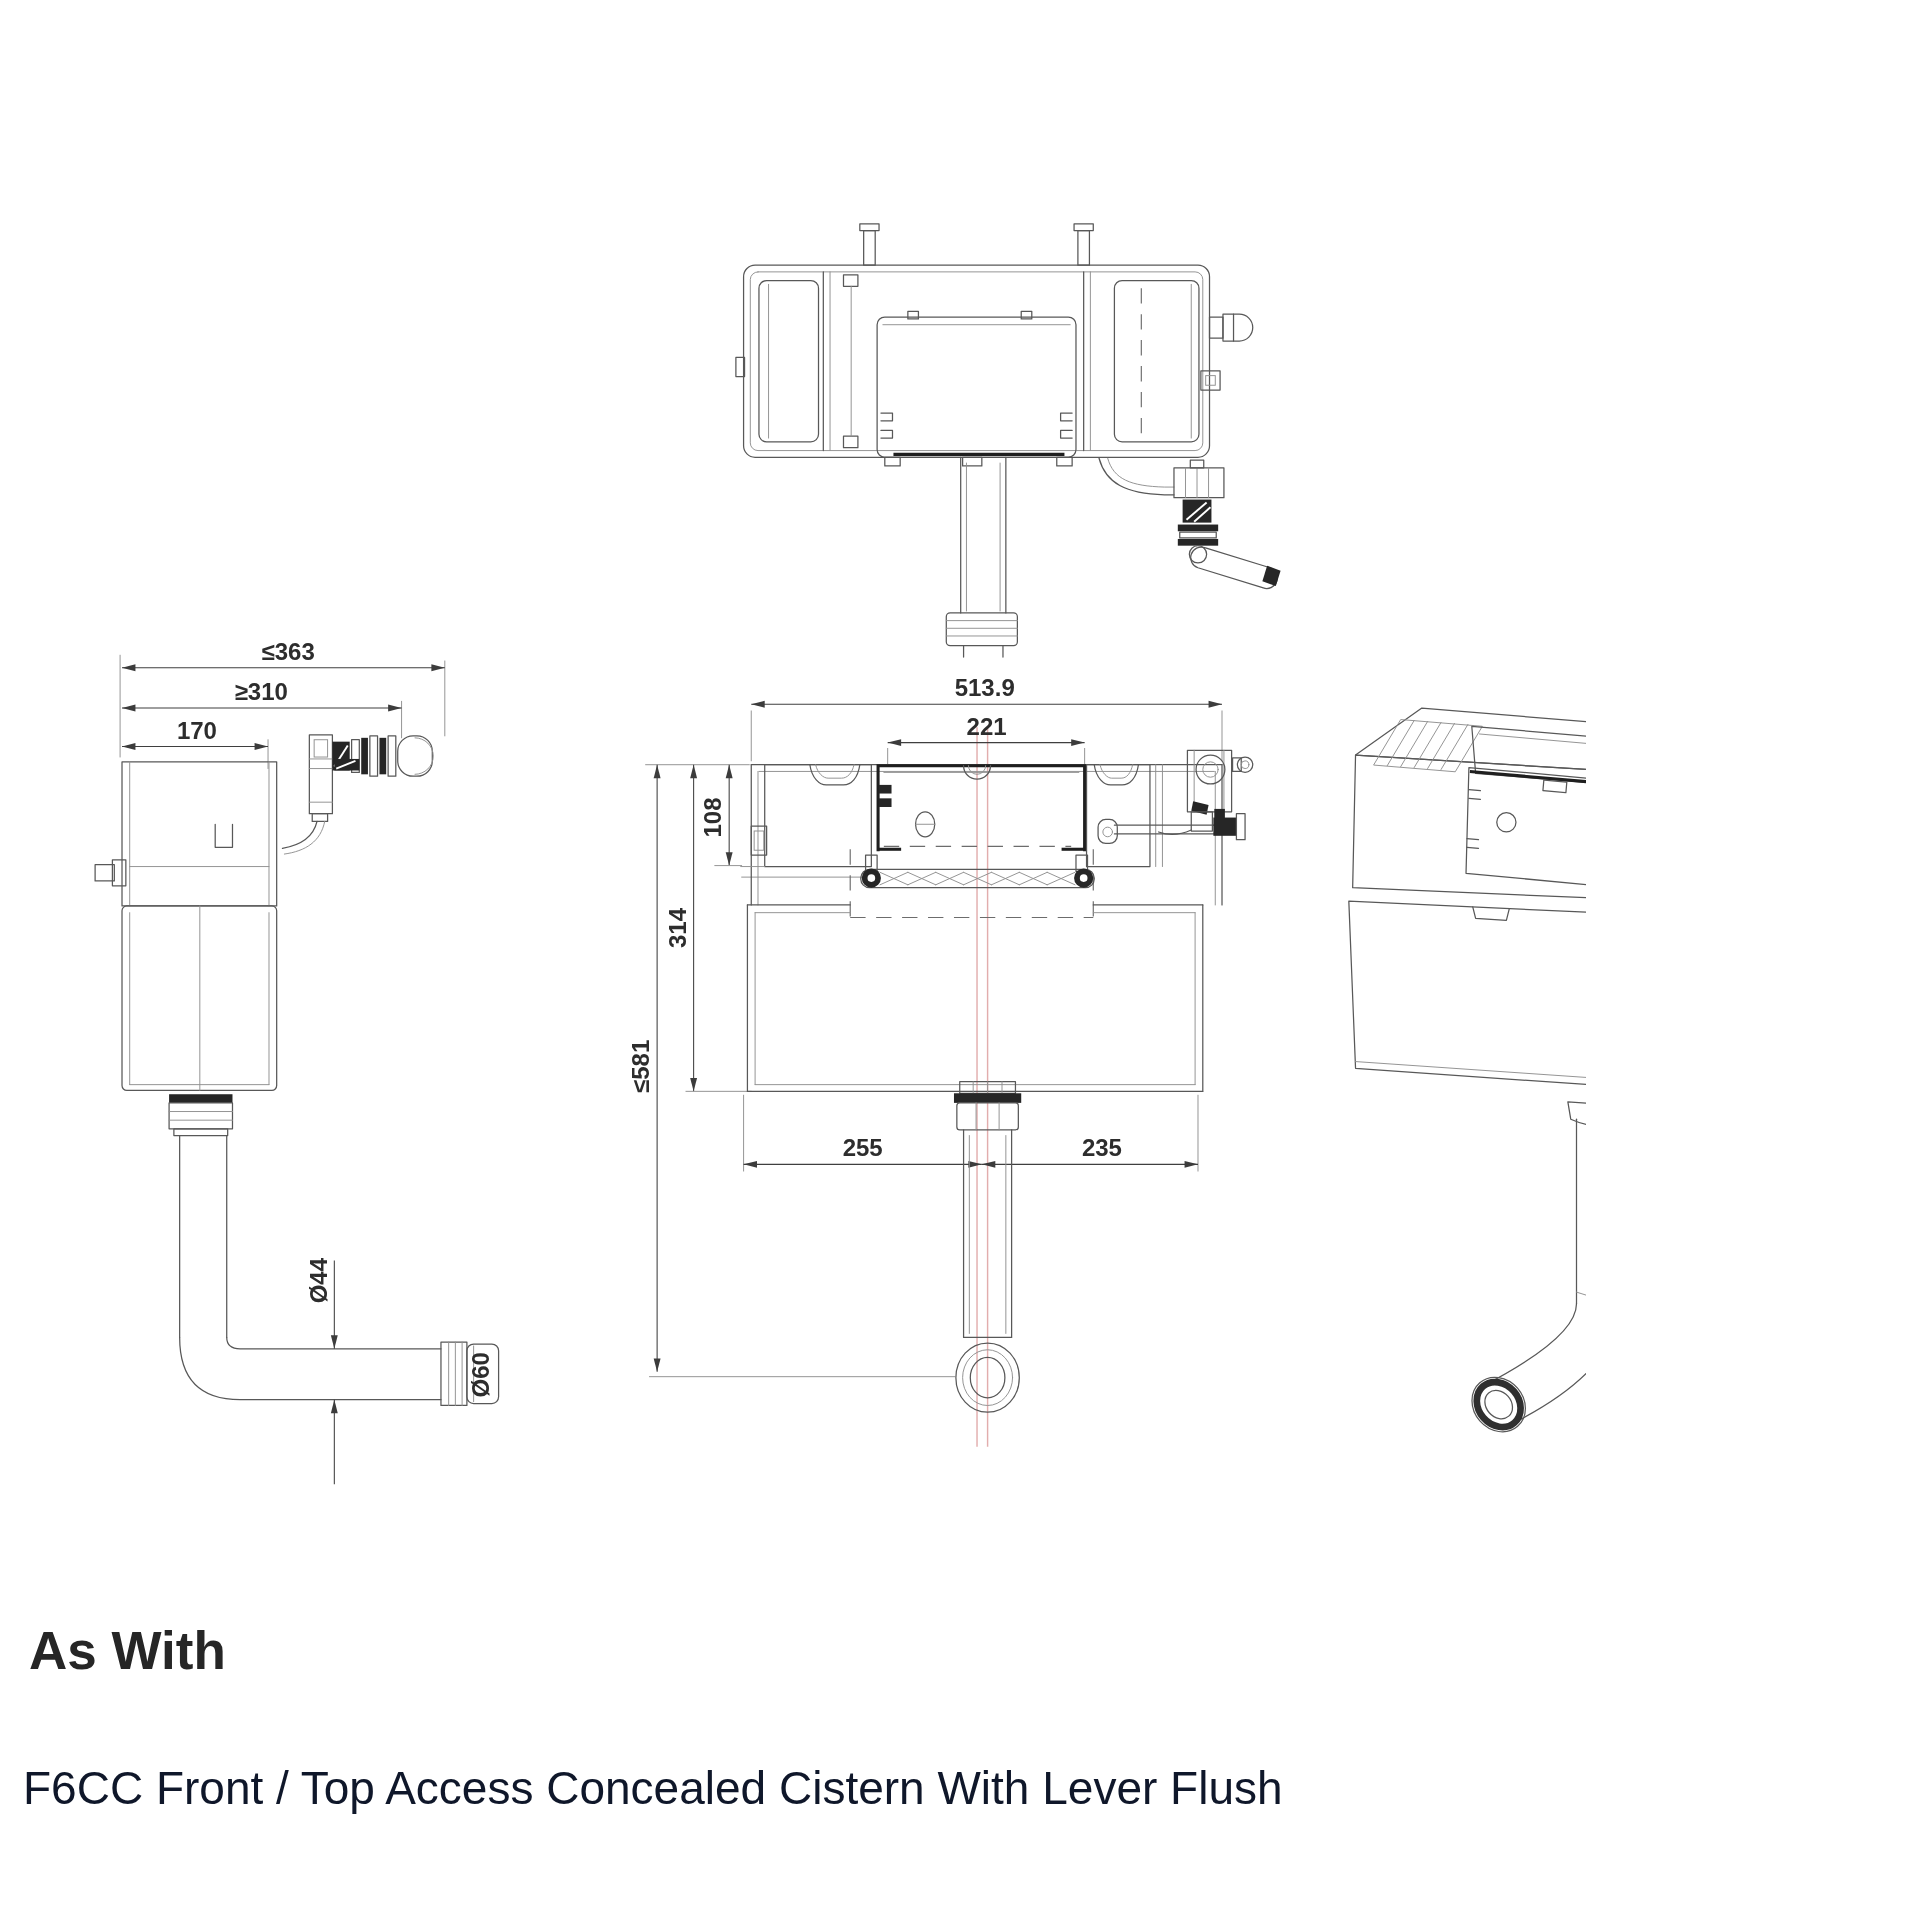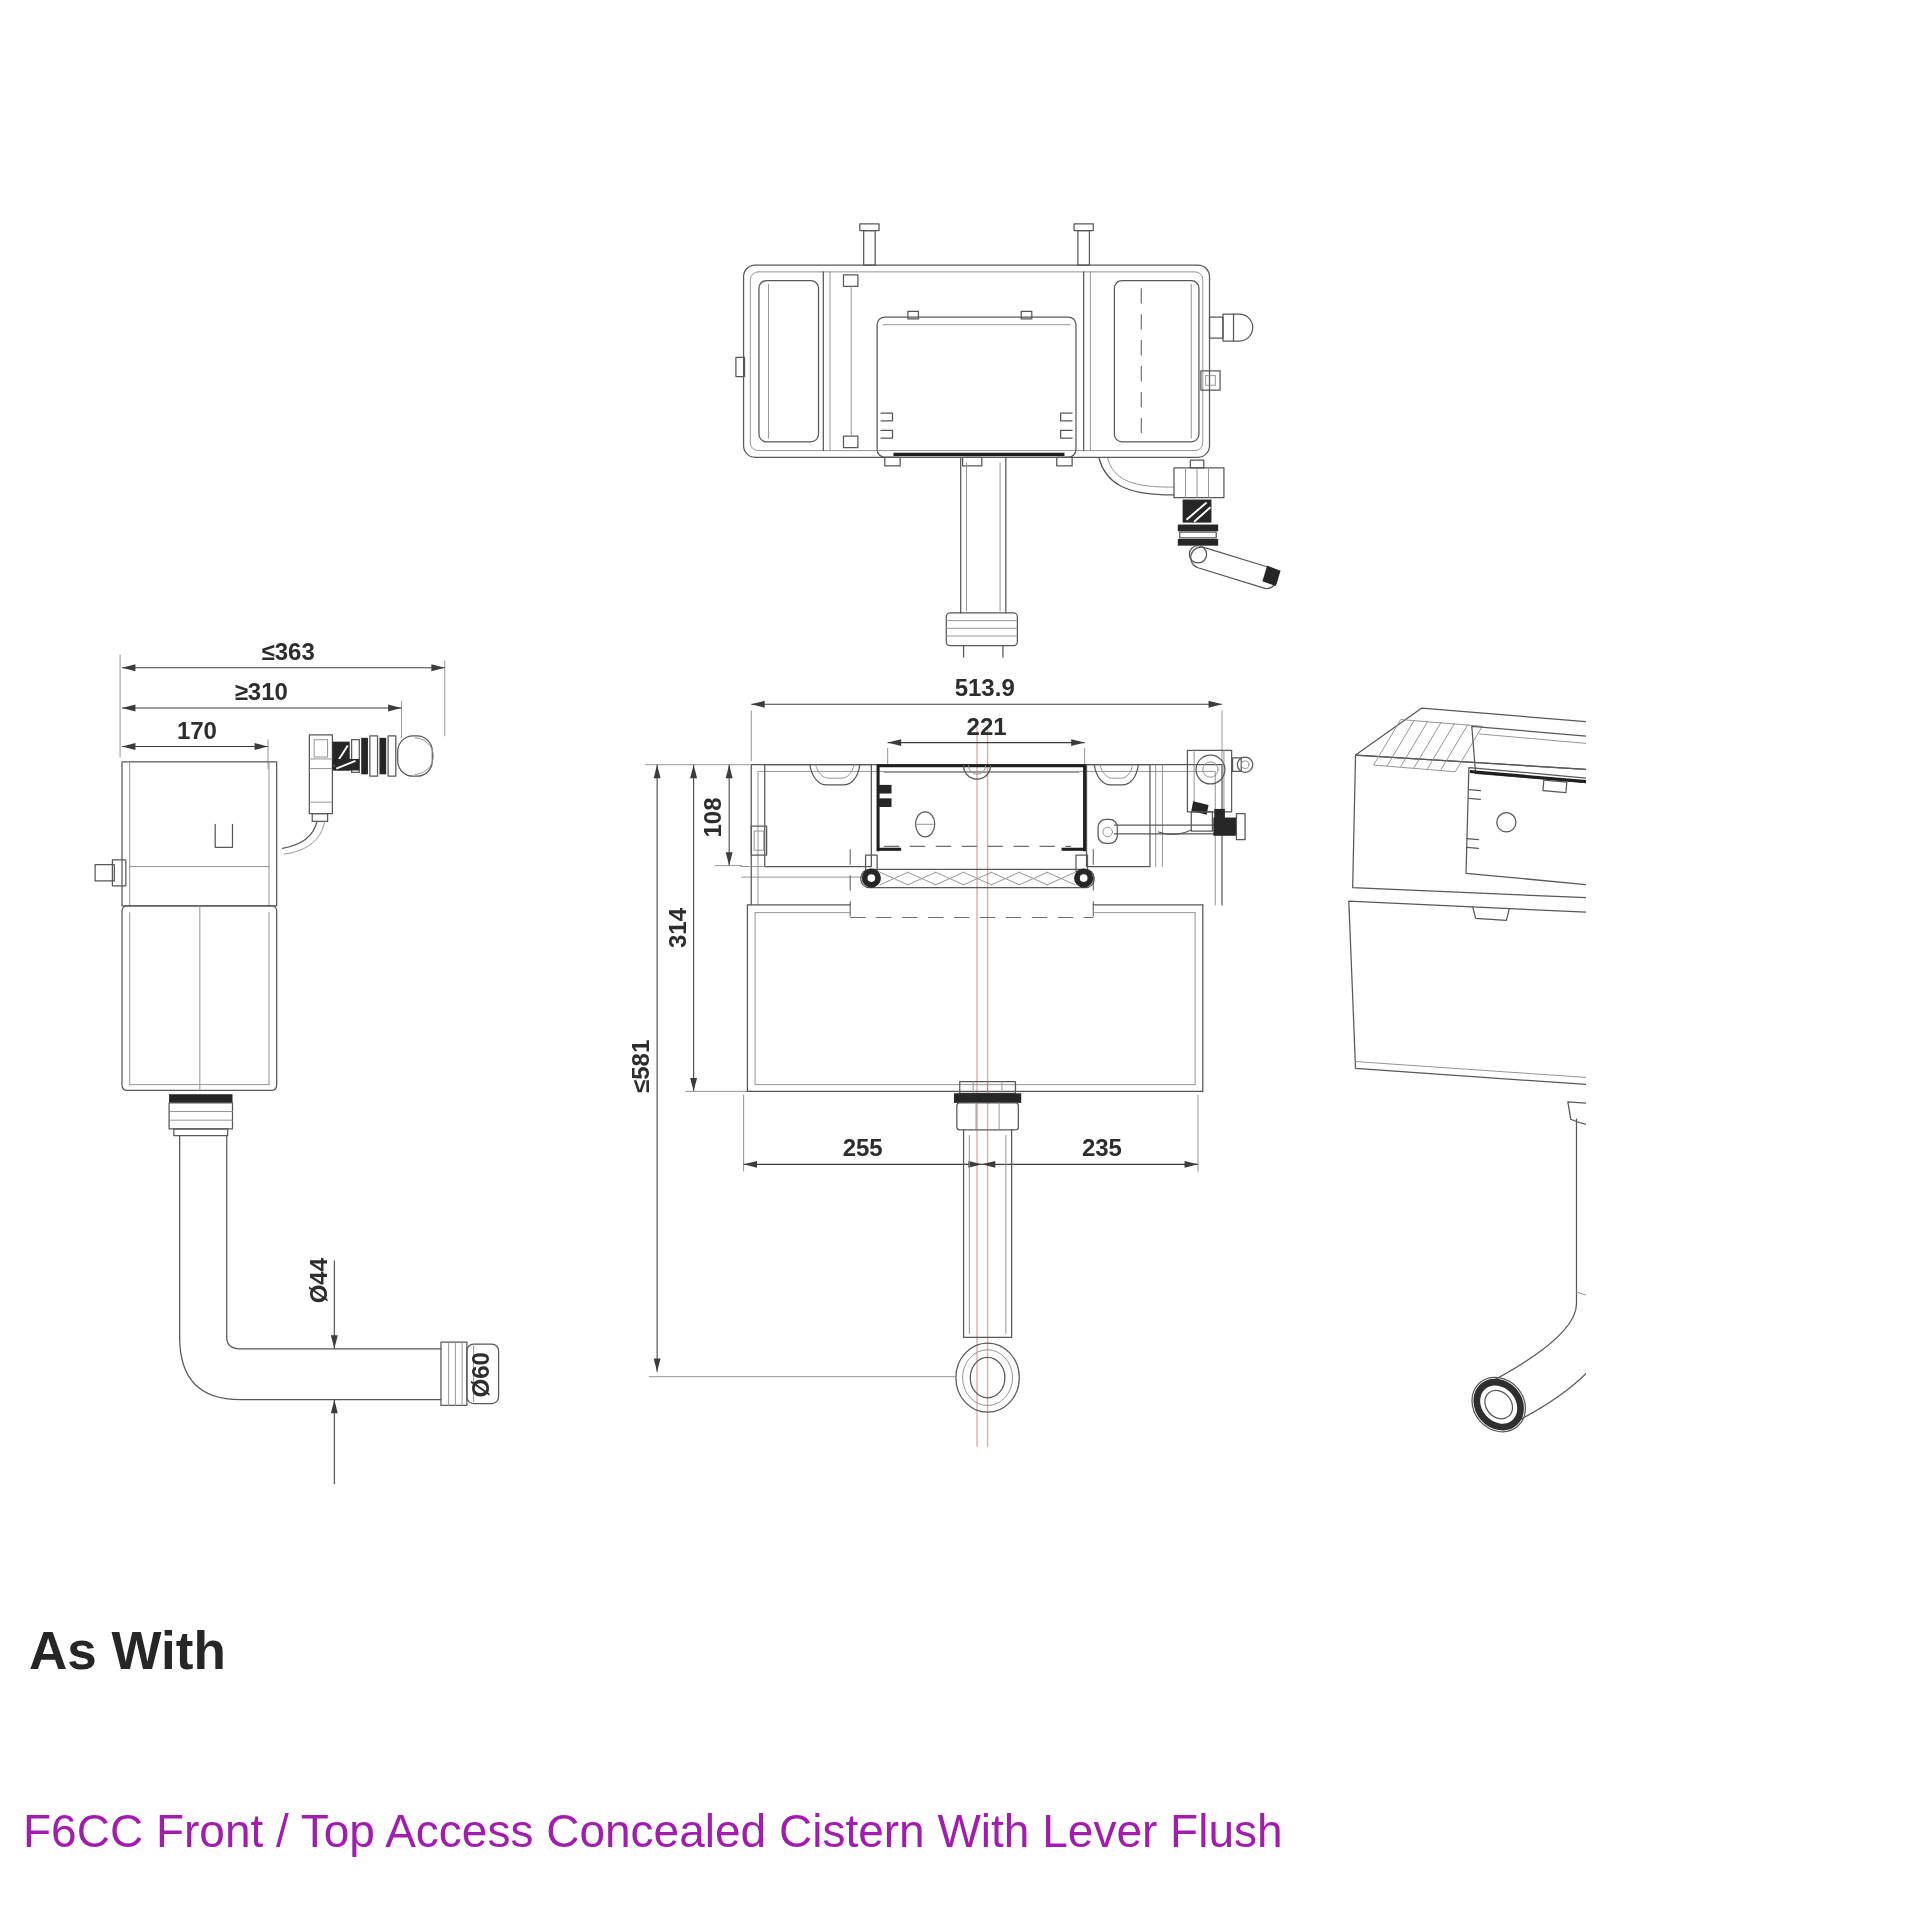--- a/index.html
+++ b/index.html
@@ -11,21 +11,21 @@
   .sl {stroke:#909090;stroke-width:1;fill:none;stroke-linecap:round;}
   .sd {stroke:#1f1f1f;stroke-width:3.2;fill:none;stroke-linecap:butt;}
   .fd {fill:#262626;stroke:none;}
   .dim{stroke:#3f3f3f;stroke-width:1.1;fill:none;}
   .dsh{stroke:#6c6c6c;stroke-width:1.2;fill:none;stroke-dasharray:16 11;}
   .red{stroke:#e2adad;stroke-width:1.5;fill:none;}
   .wht{stroke:#ffffff;stroke-width:2;fill:none;}
   text.t{font-family:"Liberation Sans",sans-serif;font-size:25px;font-weight:600;
          fill:#2d2d2d;text-anchor:middle;}
   .h1{position:absolute;left:29px;top:1620px;font-size:53px;font-weight:700;color:#262626;}
-  .h2{position:absolute;left:23px;top:1761px;font-size:46px;font-weight:400;color:#a21caf;margin-top:43px;}
+  .h2{position:absolute;left:23px;top:1761px;font-size:46px;font-weight:400;color:#0f172a;}
 </style>
 </head>
 <body>
 
 <div class="stage">
 <svg width="1931" height="1931" viewBox="0 0 2010 2010">
   <defs>
     <marker id="arw" markerUnits="userSpaceOnUse" markerWidth="16" markerHeight="10" refX="15" refY="5" orient="auto-start-reverse">
       <path d="M15,5 L1,1.4 L1,8.6 Z" fill="#3c3c3c"></path>
     </marker>

